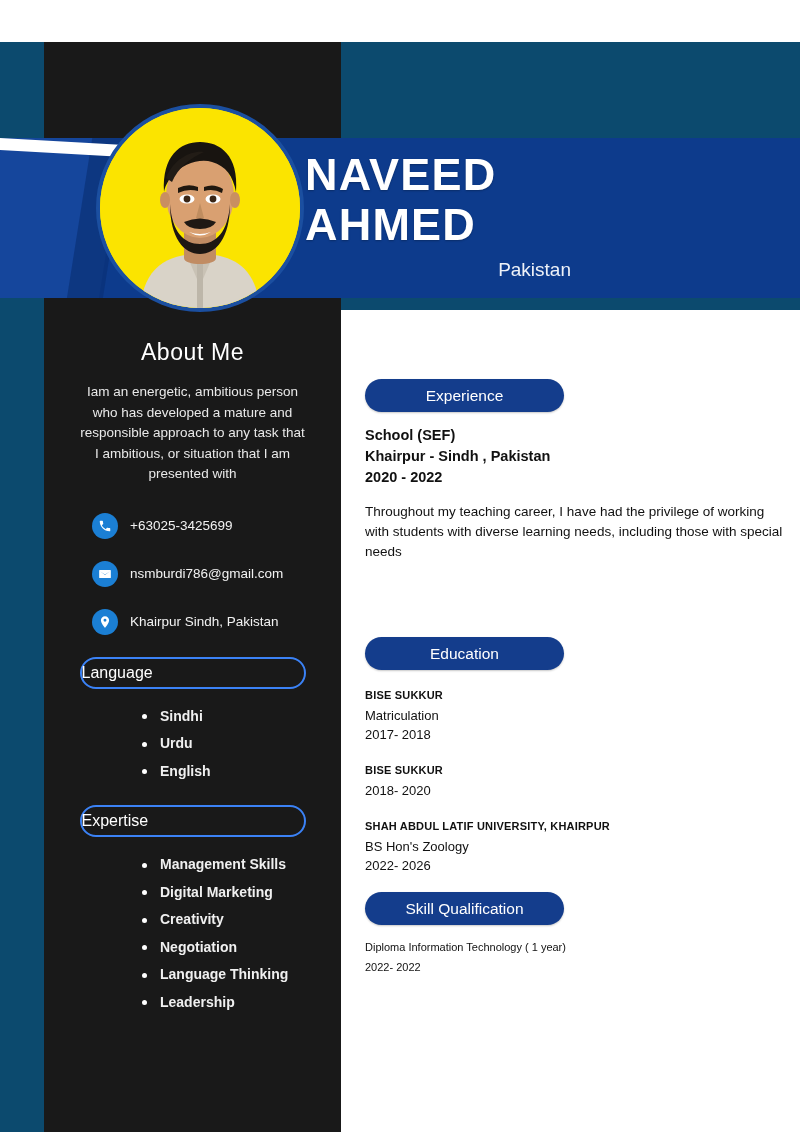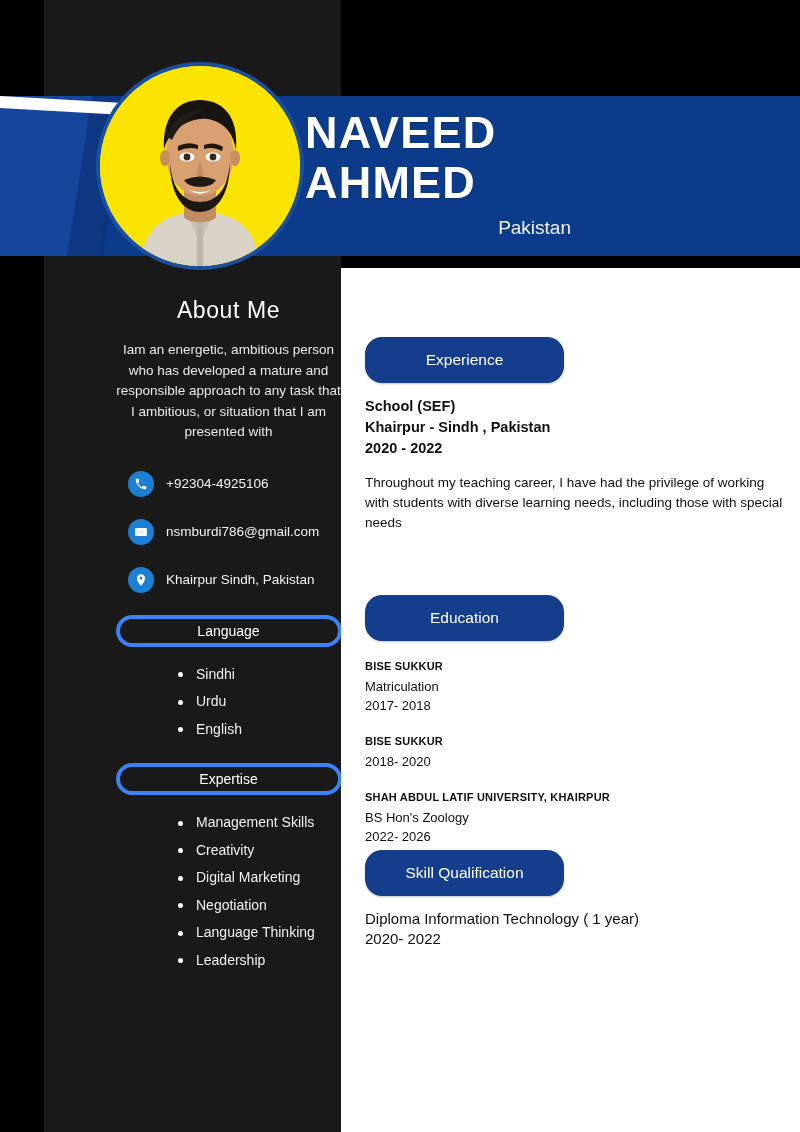--- a/index.html
+++ b/index.html
@@ -12,21 +12,22 @@
     height: 1132px;
     position: relative;
     overflow: hidden;
     font-family: "Liberation Sans", sans-serif;
     -webkit-font-smoothing: antialiased;
   }
 
   #page {
     position: absolute;
     inset: 0;
-    background: #000000;
+    background: #0c4a6e;
+    margin-top: 42px;
   }
 
   
   .sidebar-col {
     position: absolute;
     left: 44px;
     top: 0;
     width: 297px;
     height: 1132px;
     background: #191919;
@@ -124,21 +125,20 @@
 
   
   .sidebar-inner {
     position: absolute;
     left: 44px;
     top: 280px;
     width: 297px;
     z-index: 6;
     color: #ffffff;
     text-align: center;
-    padding-left: 36px;
   }
   .about-title {
     font-size: 23px;
     font-weight: normal;
     letter-spacing: .6px;
     color: #ffffff;
     margin: 17px 0 16px 0;
   }
   .about-text {
     font-size: 13.5px;
@@ -174,34 +174,34 @@
     font-size: 13.5px;
     color: #f2f2f2;
     margin-left: 12px;
     white-space: nowrap;
   }
 
   .pill-outline {
     margin: 14px auto 0 auto;
     width: 226px;
     height: 32px;
-    border: 4px solid #3b82f6;
+    border: 2px solid #3b82f6;
     border-radius: 18px;
     box-sizing: border-box;
     display: flex;
     align-items: center;
-    justify-content: center;
-    color: #ffffff;
-    font-size: 14px;
+    color: #ffffff;
+    font-size: 16px;
   }
   .bullet-list {
     margin: 14px 0 0 0;
     padding: 0 0 0 98px;
     text-align: left;
     list-style: none;
+    font-weight: bold;
   }
   .bullet-list li {
     font-size: 14px;
     color: #f0f0f0;
     line-height: 27.5px;
     position: relative;
     padding-left: 18px;
   }
   .bullet-list li::before {
     content: "";
@@ -225,21 +225,21 @@
     z-index: 6;
     color: #111111;
   }
   .section { position: absolute; left: 24px; width: 420px; }
   .sec-experience { top: 69px; }
   .sec-education  { top: 327px; }
   .sec-skill      { top: 582px; }
 
   .pill-solid {
     width: 199px;
-    height: 46px;
+    height: 33px;
     border-radius: 17px;
     background: #143d8c;
     color: #ffffff;
     font-size: 15.5px;
     display: flex;
     align-items: center;
     justify-content: center;
     box-shadow: 0 1px 2px rgba(0,0,0,.22);
     text-align: center;
   }
@@ -260,21 +260,21 @@
   .edu-entry { margin-top: 16px; }
   .edu-entry.first { margin-top: 15px; }
   .edu-title {
     font-size: 11px;
     font-weight: bold;
     letter-spacing: .2px;
     line-height: 21px;
   }
   .edu-line { font-size: 13px; line-height: 19px; }
   .skill-body { margin-top: 13px; }
-  .skill-line { font-size: 15px; line-height: 19.5px; }
+  .skill-line { font-size: 11px; line-height: 19.5px; }
 </style>
 </head>
 <body>
 
 <div id="page">
 
   <div class="sidebar-col"></div>
 
   <div class="header-banner"></div>
   <div class="banner-top-slant"></div>
@@ -325,21 +325,21 @@
     <div class="about-title">About Me</div>
     <p class="about-text">Iam an energetic, ambitious person who has developed a mature and responsible approach to any task that I ambitious, or situation that I am presented with</p>
 
     <ul class="contact-list">
       <li class="contact-item">
         <span class="contact-icon">
           <svg width="14" height="14" viewBox="0 0 24 24" fill="#ffffff">
               <path d="M6.6 10.8c1.4 2.8 3.8 5.1 6.6 6.6l2.2-2.2c.3-.3.7-.4 1-.2 1.2.4 2.4.6 3.6.6.6 0 1 .4 1 1V20c0 .6-.4 1-1 1C10.6 21 3 13.4 3 4c0-.6.4-1 1-1h3.4c.6 0 1 .4 1 1 0 1.3.2 2.5.6 3.6.1.4 0 .8-.2 1l-2.2 2.2z"></path>
             </svg>
         </span>
-        <span class="contact-text">+92304-4925106</span>
+        <span class="contact-text">+63025-3425699</span>
       </li>
       <li class="contact-item">
         <span class="contact-icon">
           <svg width="14" height="14" viewBox="0 0 24 24" fill="#ffffff">
               <path d="M3 5h18c.6 0 1 .4 1 1v12c0 .6-.4 1-1 1H3c-.6 0-1-.4-1-1V6c0-.6.4-1 1-1zm9 8L3.8 7.2v.1L12 13.9l8.2-6.6v-.1L12 13z"></path>
               <path d="M3.5 6.2h17L12 12.6 3.5 6.2z"></path>
             </svg>
         </span>
         <span class="contact-text">nsmburdi786@gmail.com</span>
       </li>
@@ -360,22 +360,22 @@
       <li>Sindhi</li>
       <li>Urdu</li>
       <li>English</li>
     </ul>
 
     <div class="pill-outline" style="margin-top:20px;">
       <span>Expertise</span>
     </div>
     <ul class="bullet-list">
       <li>Management Skills</li>
+      <li>Digital Marketing</li>
       <li>Creativity</li>
-      <li>Digital Marketing</li>
       <li>Negotiation</li>
       <li>Language Thinking</li>
       <li>Leadership</li>
     </ul>
   </div>
 
   <div class="main-col">
 
     <div class="section sec-experience">
       <div class="pill-solid">
@@ -408,18 +408,18 @@
         <div class="edu-line">2022- 2026</div>
       </div>
     </div>
 
     <div class="section sec-skill">
       <div class="pill-solid">
         <span>Skill Qualification</span>
       </div>
       <div class="skill-body">
         <div class="skill-line">Diploma Information Technology ( 1 year)</div>
-        <div class="skill-line">2020- 2022</div>
+        <div class="skill-line">2022- 2022</div>
       </div>
     </div>
 
   </div>
 </div>
 
 </body></html>

